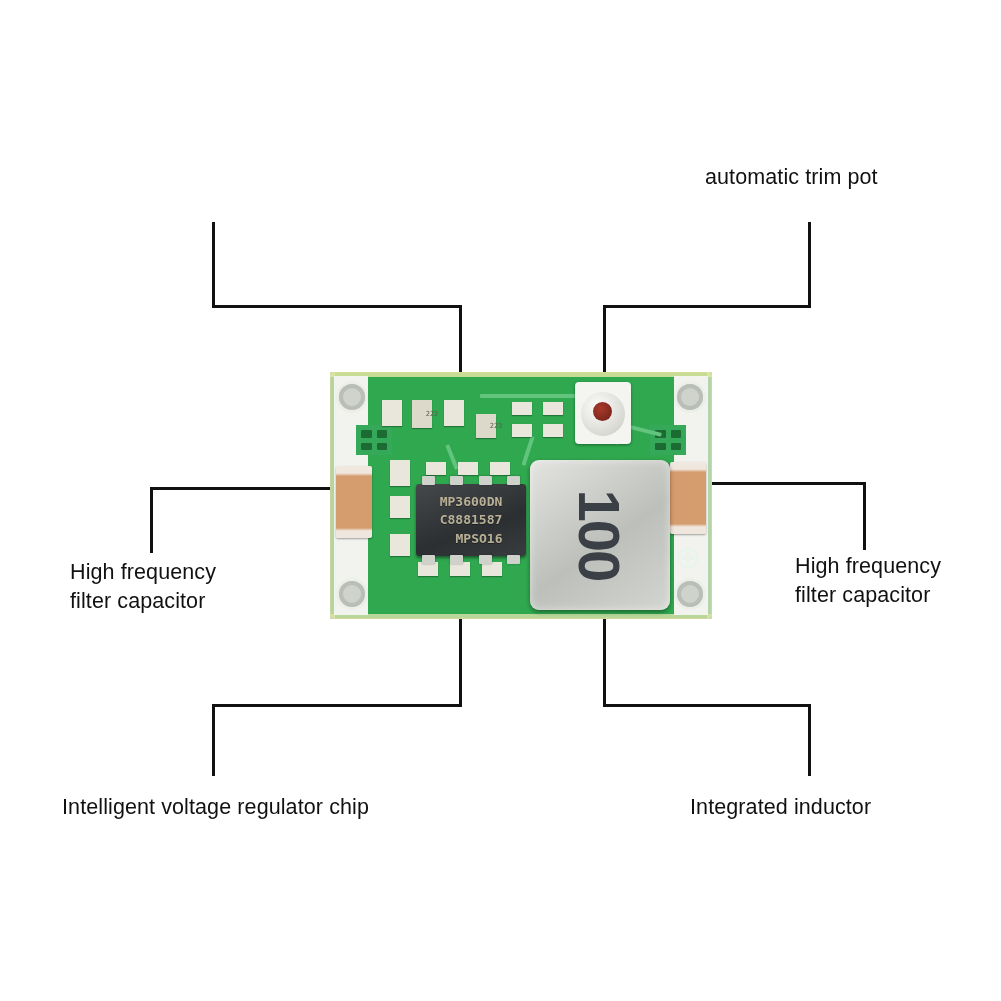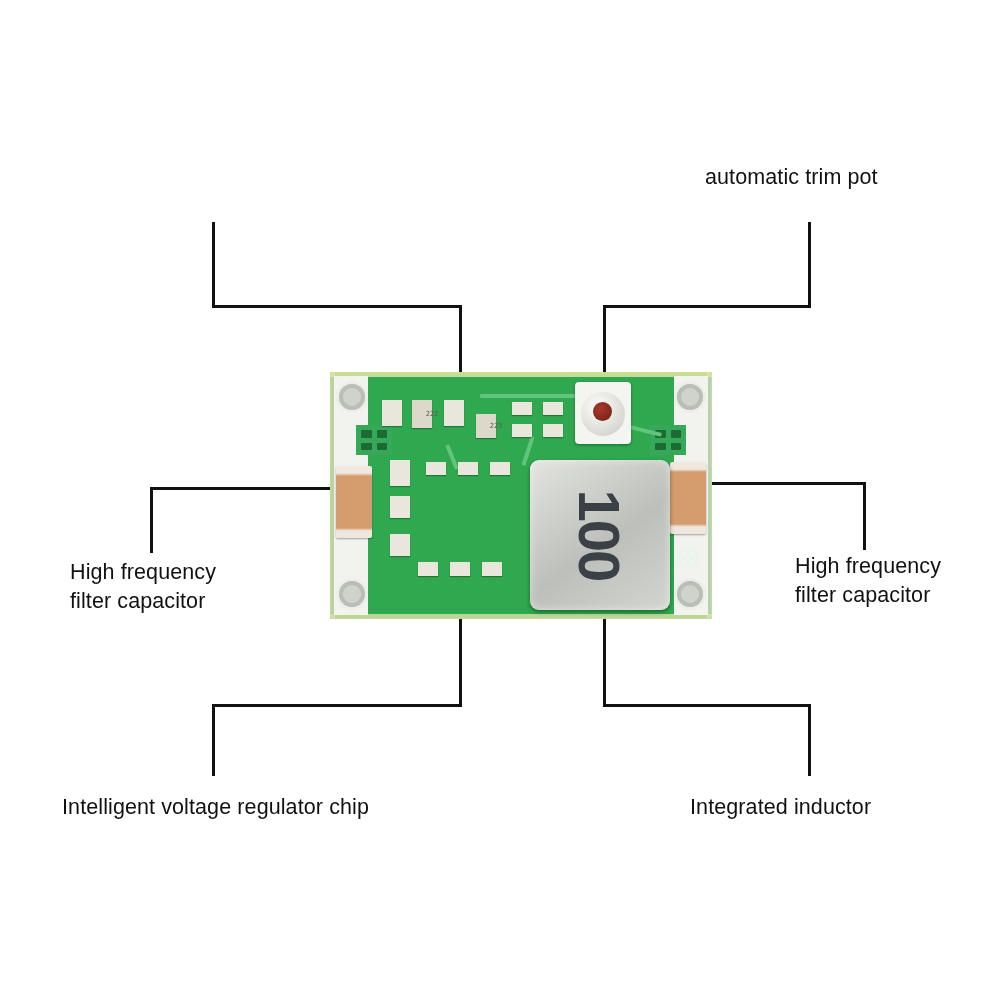--- a/index.html
+++ b/index.html
@@ -162,20 +162,37 @@
     <div class="smd" style="left:60px;  top:124px; width:13px; height:22px;"></div>
     <div class="smd" style="left:60px;  top:162px; width:15px; height:22px;"></div>
     <div class="smd" style="left:96px;  top:90px;  width:20px; height:13px;"></div>
     <div class="smd" style="left:128px; top:90px;  width:20px; height:13px;"></div>
     <div class="smd" style="left:160px; top:90px;  width:20px; height:13px;"></div>
 
     <div class="smd" style="left:88px;  top:190px; width:20px; height:14px;"></div>
     <div class="smd" style="left:120px; top:190px; width:20px; height:14px;"></div>
     <div class="smd" style="left:152px; top:190px; width:20px; height:14px;"></div>
 
+    <div class="ic" style="left:86px; top:112px; width:110px; height:72px;">
+      <div class="ic-legs" style="top:-8px;">
+        <span></span>
+          <span></span>
+        <span></span>
+          <span></span>
+      </div>
+      <div class="ic-legs" style="bottom:-8px;">
+        <span></span>
+          <span></span>
+        <span></span>
+          <span></span>
+      </div>
+      <div class="txt" style="top:10px; font-size:13px;">MP3600DN</div>
+      <div class="txt" style="top:28px; font-size:13px;">C8881587</div>
+      <div class="txt" style="top:47px; font-size:13px; padding-left:16px;">MPSO16</div>
+    </div>
 
     <div class="ind" style="left:200px; top:88px; width:140px; height:150px;">
       <div class="code">100</div>
     </div>
 
     <div class="pot" style="left:245px; top:10px;">
       <div class="dial"></div>
       <div class="screw"></div>
     </div>
 

